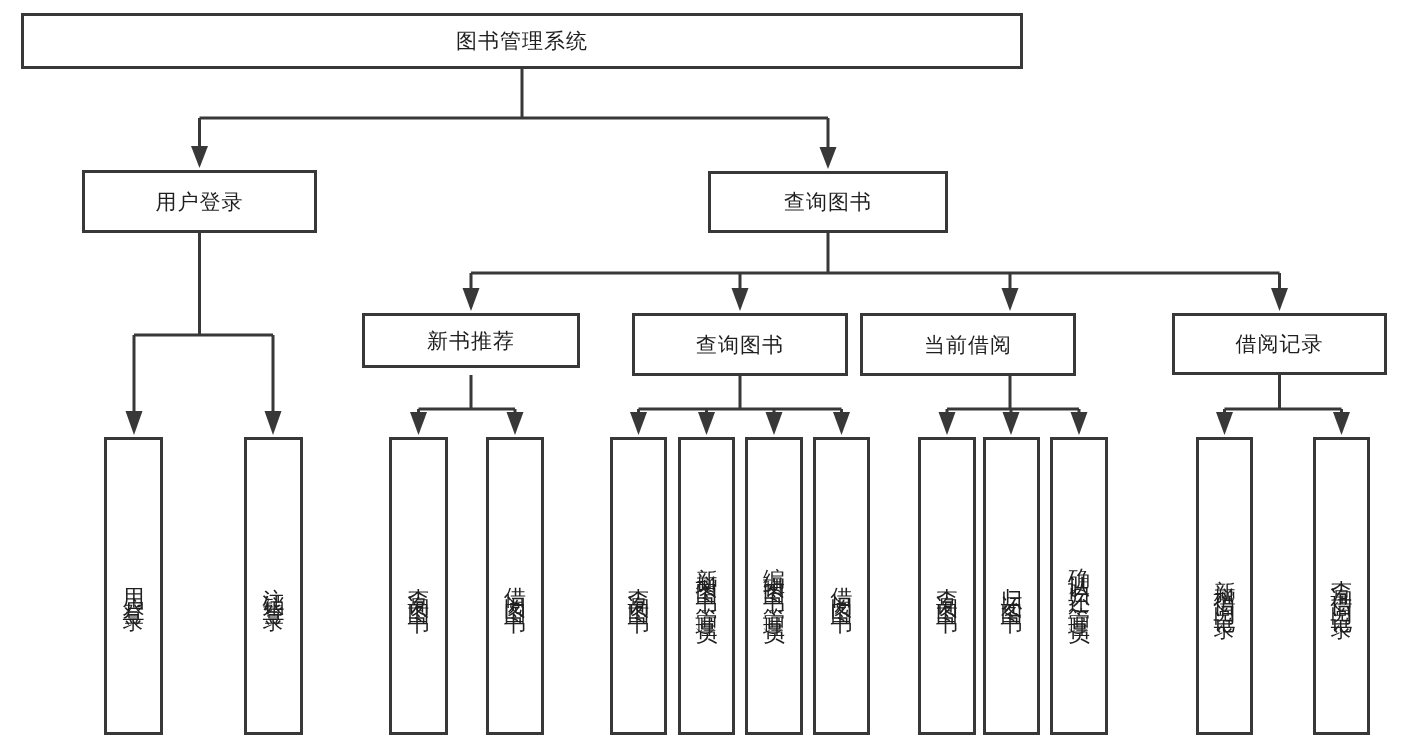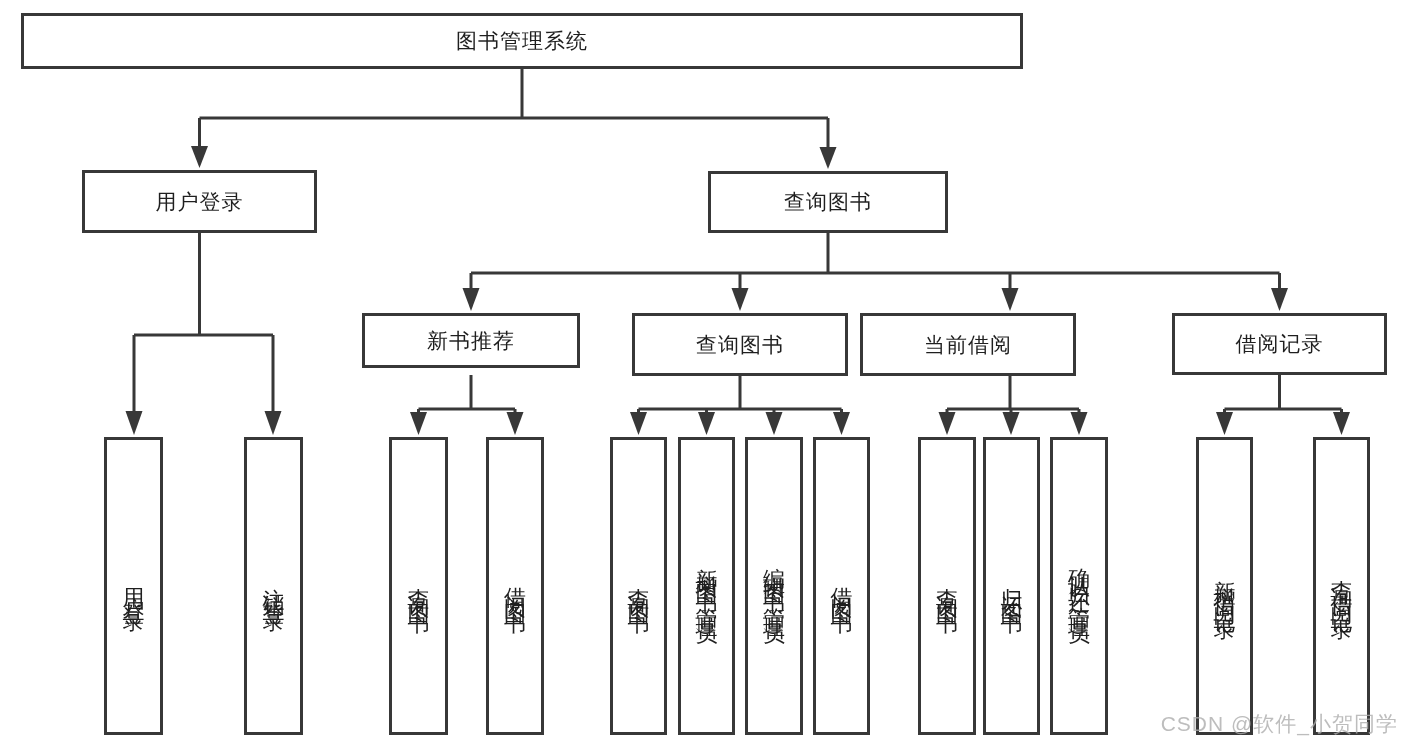--- a/index.html
+++ b/index.html
@@ -164,14 +164,13 @@
   <div class="node leaf l11">
     <span class="vtext">确认归还（管理员）</span>
   </div>
   <div class="node leaf l12">
     <span class="vtext">新增借阅记录</span>
   </div>
   <div class="node leaf l13">
     <span class="vtext">查询借阅记录</span>
   </div>
 
-  <div id="watermark">CSDN @软件_小贺同学</div>
 </div>
 
 </body></html>

